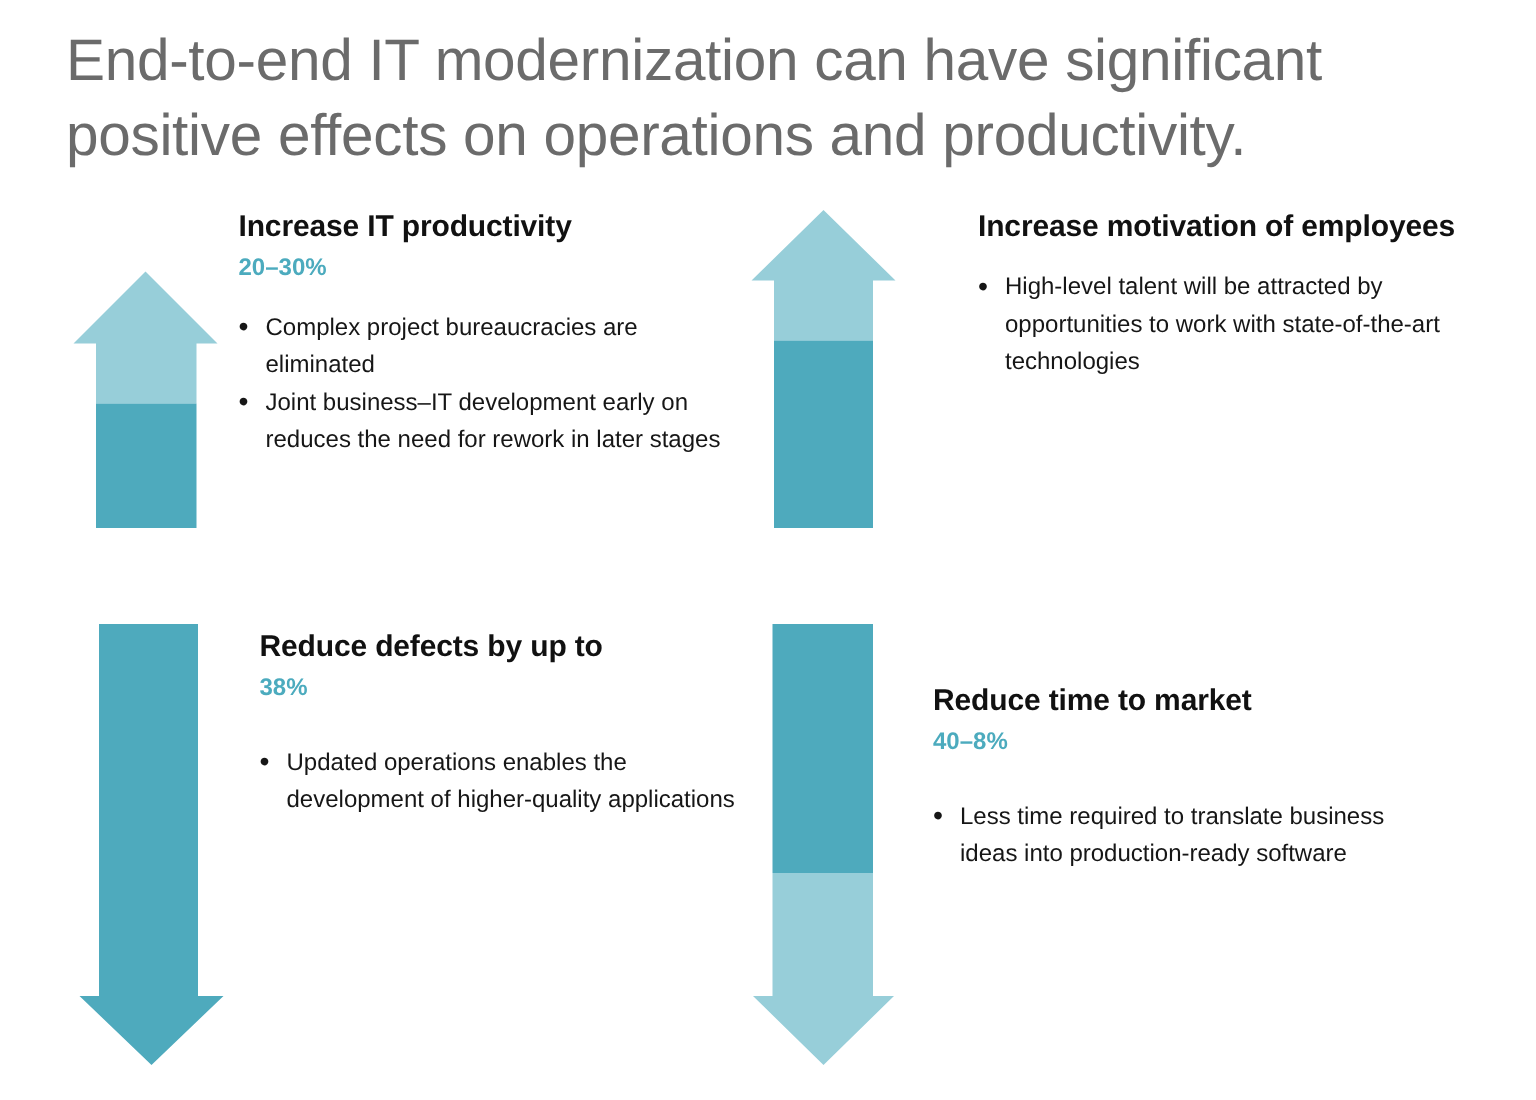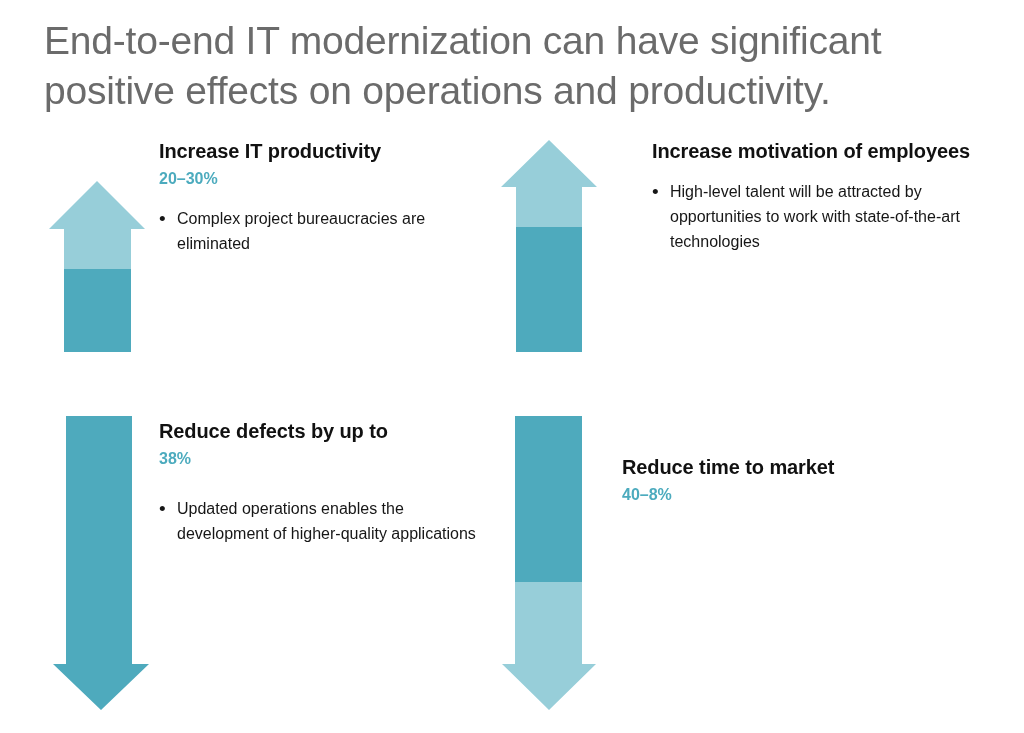--- a/index.html
+++ b/index.html
@@ -39,34 +39,38 @@
     <rect x="515" y="416" width="67" height="166" fill="#4eaabd"></rect>
     <polygon points="515,582 582,582 582,664 596,664 549,710 502,664 515,664" fill="#97ced9"></polygon>
   </g>
 </svg>
 
 <div class="block" style="left:159px; top:138px; width:340px;">
   <h2>Increase IT productivity</h2>
   <div class="pct">20–30%</div>
   <ul class="gap" style="margin-top:14px;">
     <li style="width:300px;">Complex project bureaucracies are eliminated</li>
+    <li style="width:320px;">Joint business–IT development early on reduces the need for rework in later stages</li>
   </ul>
 </div>
 
 <div class="block" style="left:652px; top:138px; width:390px;">
   <h2>Increase motivation of employees</h2>
   <ul class="gap" style="margin-top:14px;">
     <li style="width:290px;">High-level talent will be attracted by opportunities to work with state-of-the-art technologies</li>
   </ul>
 </div>
 
-<div class="block" style="left:159px; top:418px; width:340px;">
+<div class="block" style="left:173px; top:418px; width:340px;">
   <h2>Reduce defects by up to</h2>
   <div class="pct">38%</div>
   <ul class="gap" style="margin-top:24px;">
     <li style="width:300px;">Updated operations enables the development of higher-quality applications</li>
   </ul>
 </div>
 
 <div class="block" style="left:622px; top:418px; width:340px;margin-top:36px;">
   <h2>Reduce time to market</h2>
   <div class="pct">40–8%</div>
+  <ul class="gap" style="margin-top:24px;">
+    <li style="width:300px;">Less time required to translate business ideas into production-ready software</li>
+  </ul>
 </div>
 
 </body></html>

